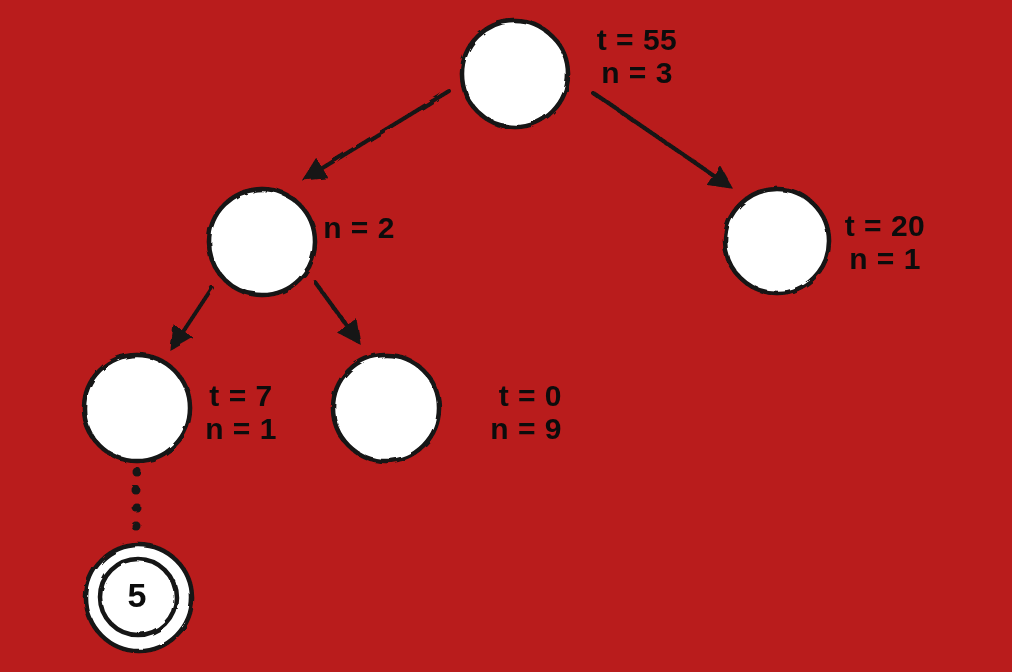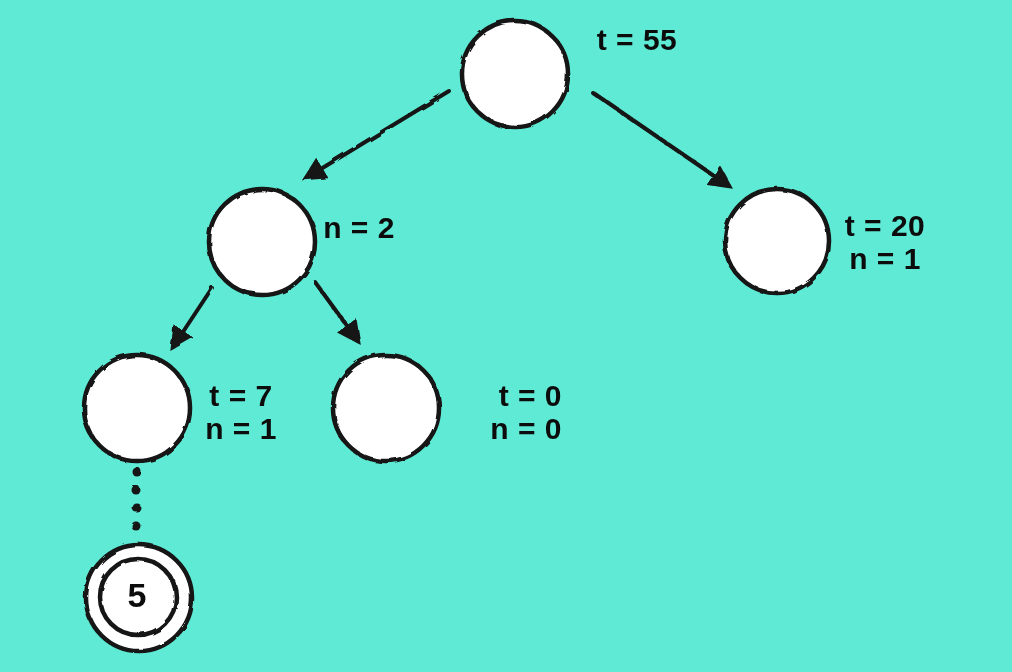--- a/index.html
+++ b/index.html
@@ -4,21 +4,21 @@
 <style>
   html, body {
     margin: 0;
     padding: 0;
     background: #ffffff;
   }
   .stage {
     position: relative;
     width: 1012px;
     height: 672px;
-    background: #5eead4;
+    background: #b91c1c;
     font-family: "Liberation Sans", sans-serif;
     overflow: hidden;
   }
   .diagram-svg {
     position: absolute;
     left: 0;
     top: 0;
     width: 1012px;
     height: 672px;
   }
@@ -80,36 +80,37 @@
         <circle cx="136" cy="526" r="4.5"></circle>
       </g>
 
       <circle cx="139" cy="598" r="53" stroke-width="4.5" fill="#ffffff"></circle>
       <circle cx="138" cy="597" r="38" stroke-width="4.5" fill="#ffffff"></circle>
     </g>
   </svg>
 
   <div class="node-label" style="left:567px; top:23px;">
     <span>t = 55</span>
+    <span>n = 3</span>
   </div>
 
   <div class="node-label" style="left:289px; top:211px;">
     <span>n = 2</span>
   </div>
 
   <div class="node-label" style="left:815px; top:209px;">
     <span>t = 20</span>
     <span>n = 1</span>
   </div>
 
   <div class="node-label" style="left:171px; top:379px;">
     <span>t = 7</span>
     <span>n = 1</span>
   </div>
 
   <div class="node-label" style="left:422px; top:379px;text-align:right;">
     <span>t = 0</span>
-    <span>n = 0</span>
+    <span>n = 9</span>
   </div>
 
   <div class="terminal-value">5</div>
 
 </div>
 
 </body></html>

